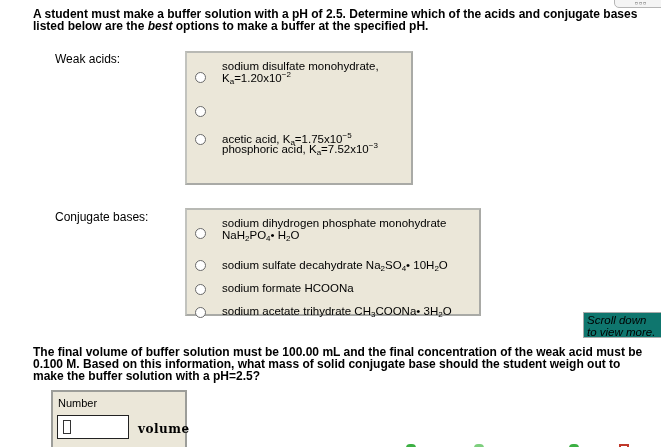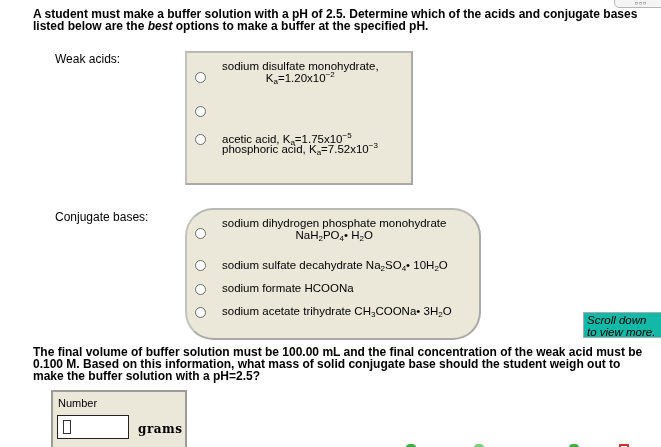--- a/index.html
+++ b/index.html
@@ -12,36 +12,35 @@
     .topbtn {
       position: absolute; left: 614px; top: -10px; width: 52px; height: 16px;
       border: 1px solid #b5b5b5; border-radius: 5px; background: #f4f4f4;
       font-size: 9px; color: #666; text-align: center; line-height: 24px;
       letter-spacing: 1px;
     }
     .optbox {
       position: absolute; background: #ebe7d9;
       border: 2px solid #a9aaa6; border-top-color: #b8b9b4; border-left-color: #c2c3be;
       box-sizing: border-box;
-      text-align: center;
     }
     .opt { position: absolute; left: 0; right: 0; }
     .radio {
       position: absolute; left: 8px; width: 11px; height: 11px;
       border-radius: 50%; border: 1.5px solid #6a6a6a; background: #fff;
       box-sizing: border-box;
     }
     .opt-text { position: absolute; left: 35px; line-height: 12px; font-size: 11.5px; white-space: nowrap; }
     sup { font-size: 8px; vertical-align: 5px; line-height: 0; }
     sub { font-size: 8px; vertical-align: -2px; line-height: 0; }
     .scrollnote {
       position: absolute; left: 583px; top: 312px; width: 78px; height: 26px;
       border: 1px solid #aaa; border-right: none; box-sizing: border-box;
       font-style: italic; font-size: 11.5px; line-height: 12px; padding: 1px 0 0 3px;
-      background: #14b8a6;
+      background: #0f766e;
     }
     .numbox {
       position: absolute; left: 51px; top: 390px; width: 136px; height: 57px;
       background: #ebe7d9; border: 2px solid #9c9d99; border-bottom: none; box-sizing: border-box;
     }
     .numlabel { position: absolute; left: 5px; top: 5px; font-size: 11px; }
     .numinput {
       position: absolute; left: 4px; top: 23px; width: 72px; height: 24px;
       border: 1px solid #222; background: #fff; box-sizing: border-box;
     }
@@ -80,21 +79,21 @@
     <div class="opt-text" style="top:16px;margin-top:28px;"><span>phosphoric acid, </span><span>K</span><sub>a</sub><span>=7.52x10</span><sup>−3</sup></div>
   </div>
   <div class="opt" style="top:74px; height:24px;">
     <span class="radio" style="top:7px;"></span>
     <div class="opt-text" style="top:6px;"><span>acetic acid, </span><span>K</span><sub>a</sub><span>=1.75x10</span><sup>−5</sup></div>
   </div>
 </div>
 
 <div class="abs" style="left:55px; top:210px;">Conjugate bases:</div>
 
-<div class="optbox" style="left:185px; top:208px; width:296px; height:132px;border-radius:28px;">
+<div class="optbox" style="left:185px; top:208px; width:296px; height:108px;">
   <div class="opt" style="top:0; height:40px;">
     <span class="radio" style="top:18px;"></span>
     <div class="opt-text" style="top:7px;">
       <div>sodium dihydrogen phosphate monohydrate</div>
       <div><span>NaH</span><sub>2</sub><span>PO</span><sub>4</sub><span>• H</span><sub>2</sub><span>O</span></div>
     </div>
   </div>
   <div class="opt" style="top:44px; height:22px;">
     <span class="radio" style="top:6px;"></span>
     <div class="opt-text" style="top:5px;"><span>sodium sulfate decahydrate </span><span>Na</span><sub>2</sub><span>SO</span><sub>4</sub><span>• 10H</span><sub>2</sub><span>O</span></div>
@@ -118,19 +117,19 @@
   <div>The final volume of buffer solution must be 100.00 mL and the final concentration of the weak acid must be</div>
   <div>0.100 M.  Based on this information, what mass of solid conjugate base should the student weigh out to</div>
   <div>make the buffer solution with a pH=2.5?</div>
 </div>
 
 <div class="numbox">
   <div class="numlabel">Number</div>
   <div class="numinput">
     <div class="cursorbox"></div>
   </div>
-  <div class="unit">grams</div>
+  <div class="unit">volume</div>
 </div>
 
 <div class="dot" style="left:406px; background:#3cb043;"></div>
 <div class="dot" style="left:474px; background:#7dcf7d;"></div>
 <div class="dot" style="left:569px; background:#3cb043;"></div>
 <div class="dot" style="left:619px; width:10px; border-radius:0; background:#fff; border:2px solid #c0392b; border-bottom:none; box-sizing:border-box;"></div>
 
 </body></html>

